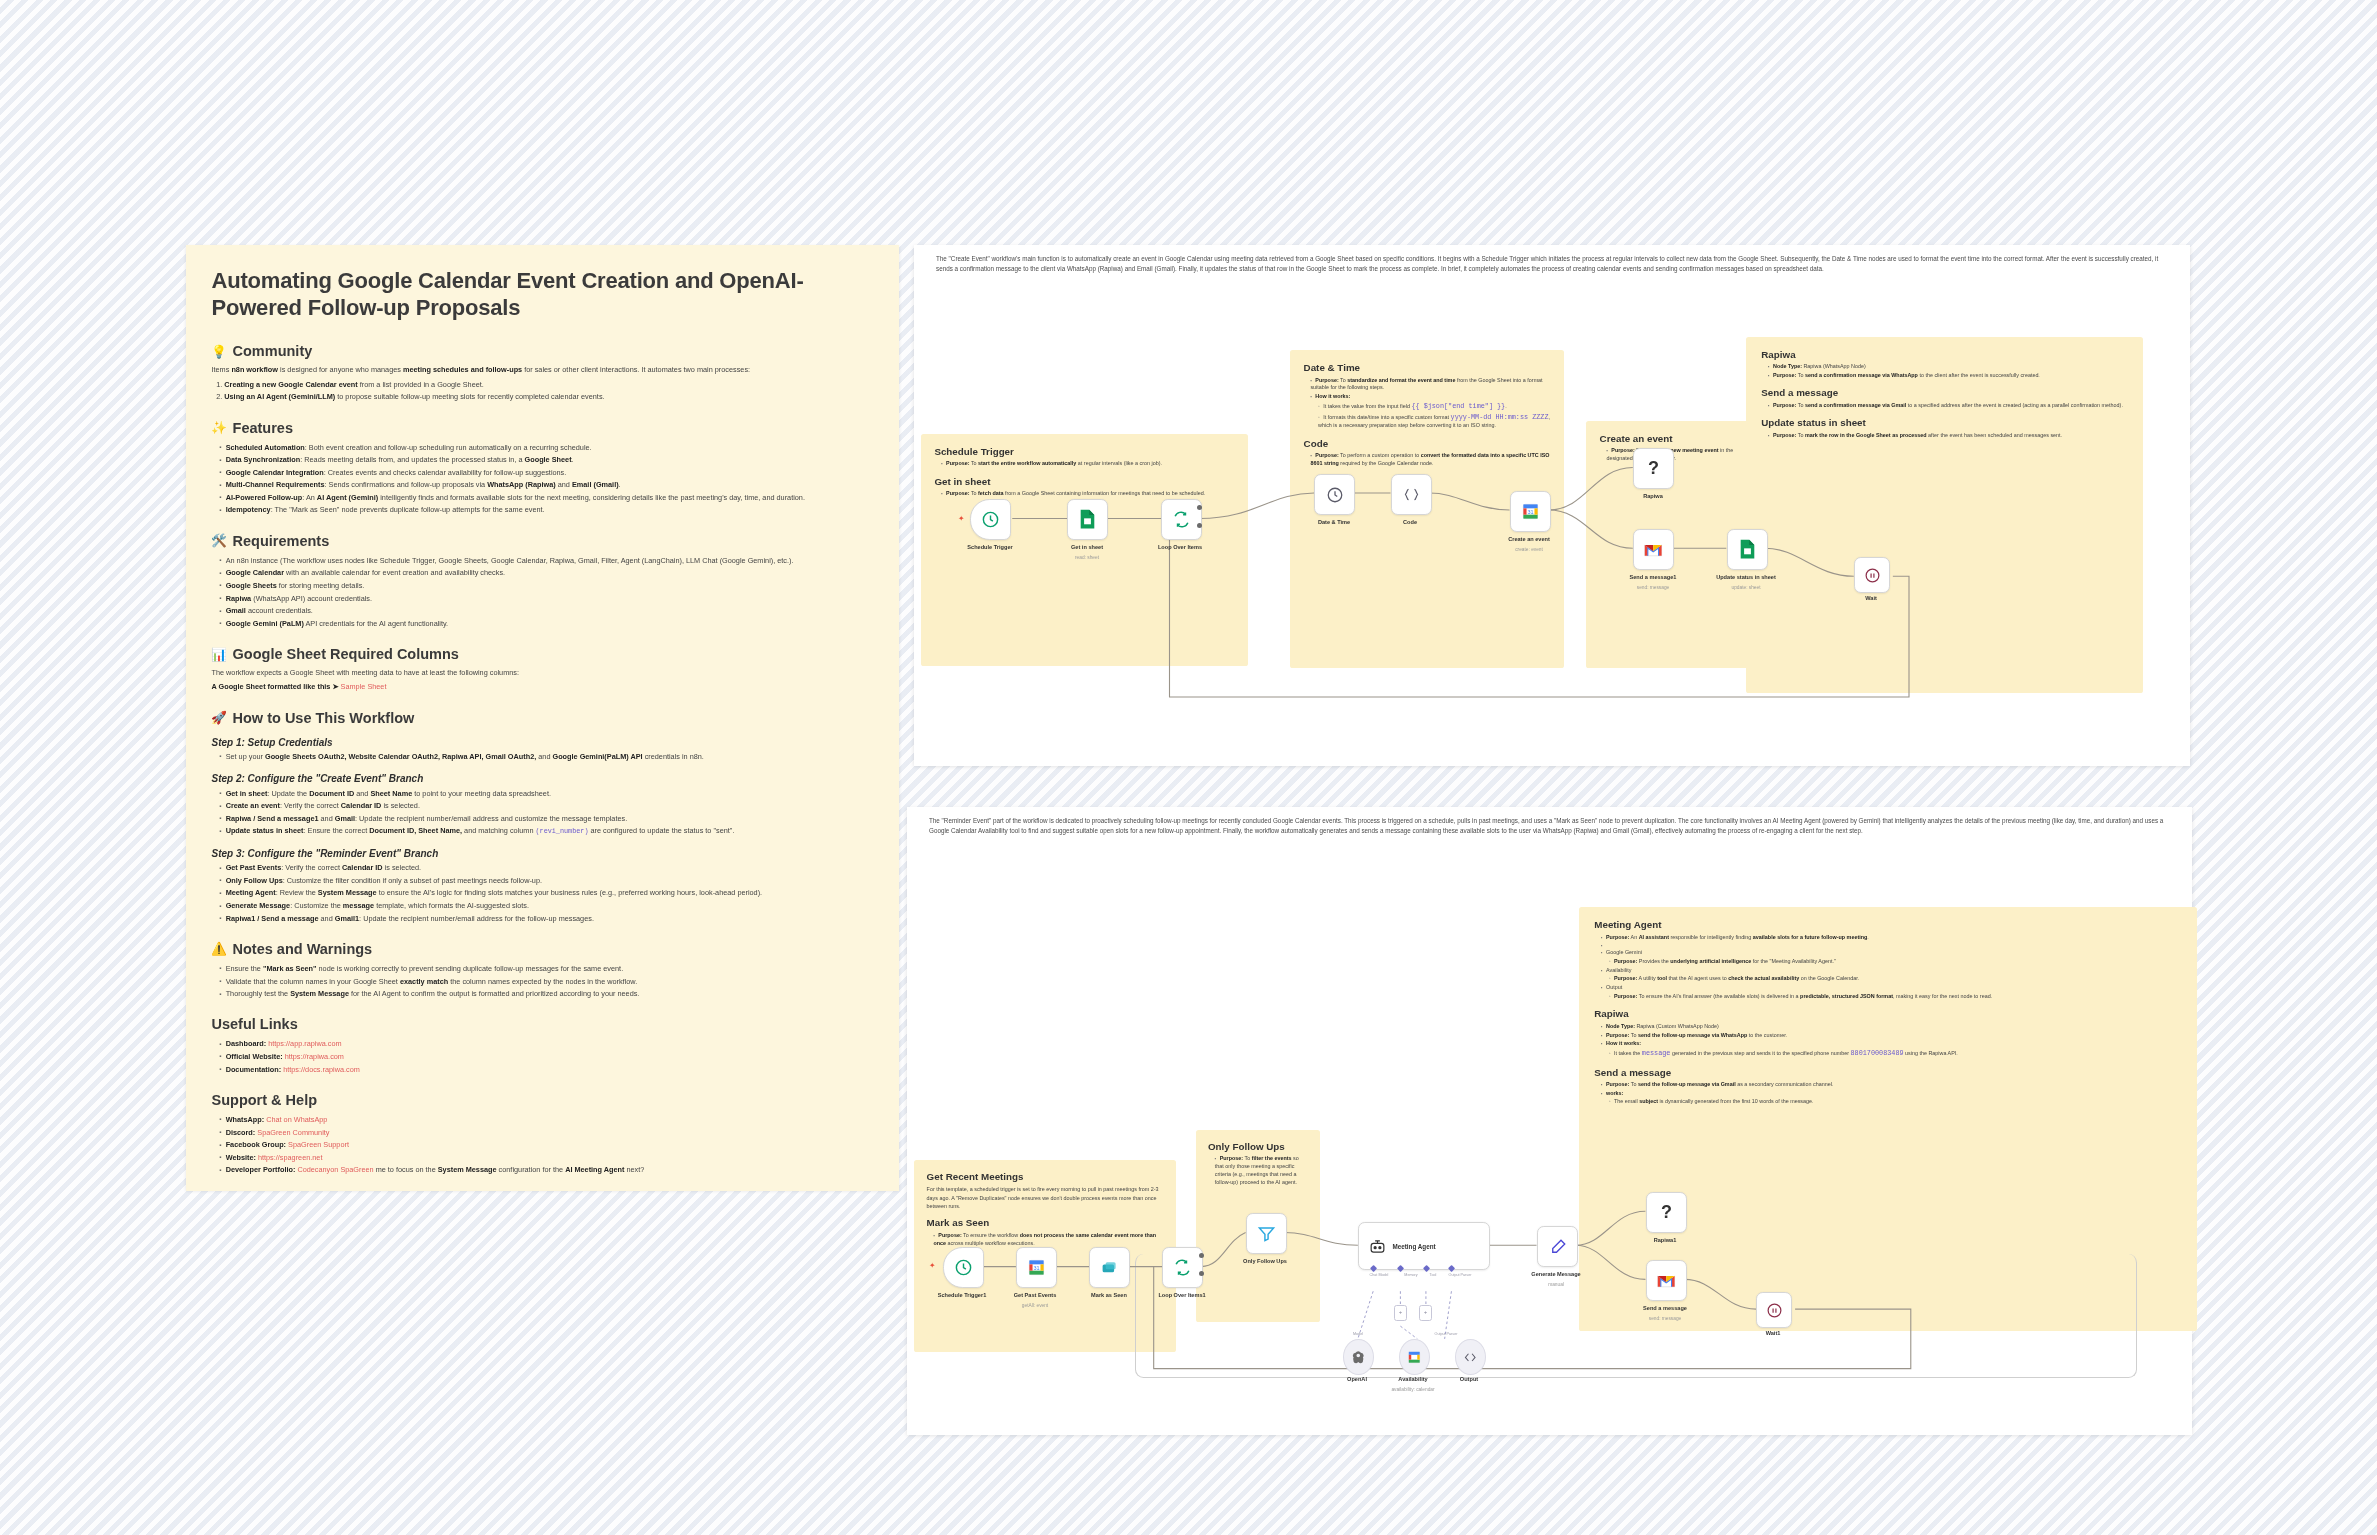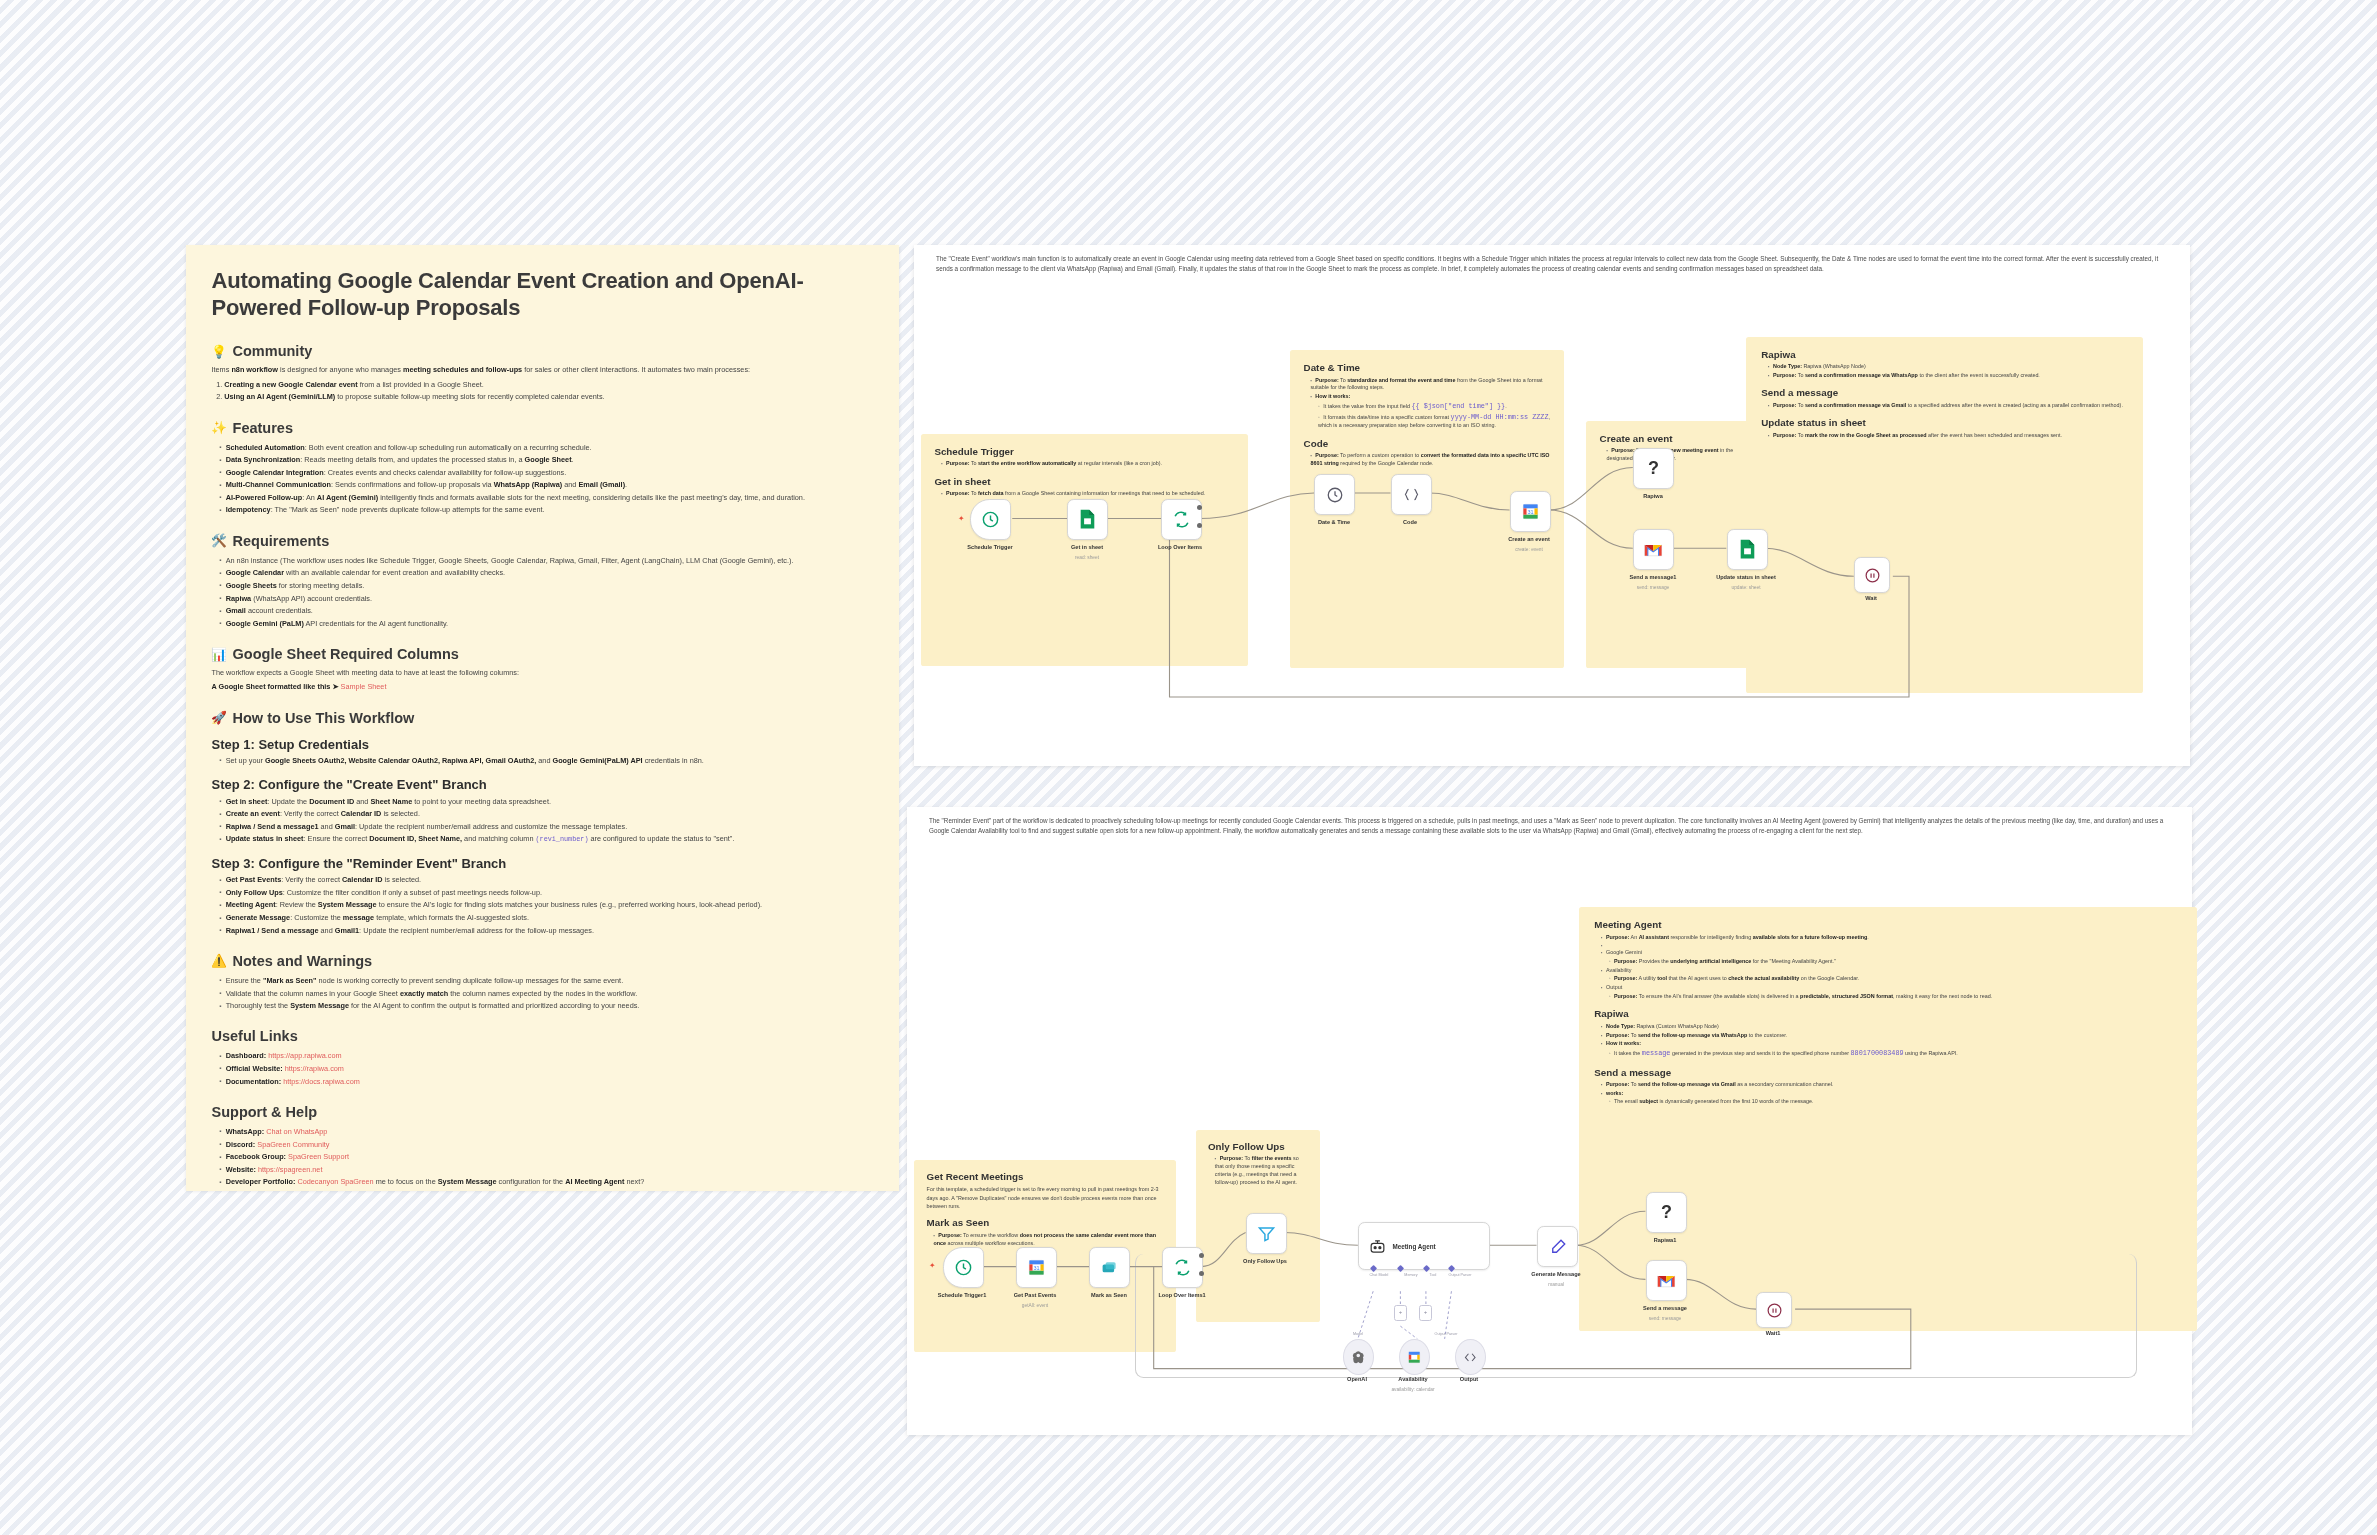--- a/index.html
+++ b/index.html
@@ -21,21 +21,21 @@
   #doc h1{font-size:22px;line-height:1.23;margin:0 0 22px 0;font-weight:bold;letter-spacing:-0.2px;color:#3b3b3b;}
   .sec-h{font-size:14.5px;font-weight:bold;margin:17px 0 6px 0;color:#3a3a3a;display:flex;align-items:center;gap:5.1px;}
   .sec-h .emj{font-size:12.8px;}
   .p{font-size:7.3px;line-height:1.5;margin:2.6px 0;color:#444;}
   ul.l,ol.l{margin:2.6px 0 2.6px 0;padding-left:12.8px;}
   ul.l li,ol.l li{font-size:7.3px;line-height:1.55;margin:1.3px 0;color:#444;}
   ul.l{list-style:none;padding-left:7.7px;}
   ul.l>li:before{content:"▪";color:#666;font-size:6px;margin-right:4.3px;vertical-align:middle;}
   .b{font-weight:bold;color:#222;}
   .lnk{color:#e05c5c;}
-  .step-h{font-size:13px;font-weight:bold;margin:11px 0 3.4px 0;color:#2e2e2e;}
+  .step-h{font-size:10px;font-weight:bold;margin:11px 0 3.4px 0;color:#2e2e2e;font-style:italic;}
   .code{font-family:"Liberation Mono",monospace;color:#6a5acd;font-size:6.8px;}
 
   
   #create{left:914px;top:245px;width:1276px;height:521px;}
   #reminder{left:907px;top:807px;width:1285px;height:628px;}
   .ph{font-size:19.6px;font-weight:bold;margin:0;padding:19px 22px 0 22px;color:#3a3a3a;letter-spacing:-0.2px;}
   .pdesc{font-size:6.3px;line-height:1.62;padding:8.5px 22px 0 22px;color:#4a4a4a;margin:0;}
 
   
   .canvas{position:absolute;left:0;right:0;bottom:0;}
@@ -83,21 +83,21 @@
     </ol>
 
     <div class="sec-h">
       <span class="emj">✨</span>
       <span>Features</span>
     </div>
     <ul class="l">
       <li><span class="b">Scheduled Automation</span><span>: Both event creation and follow-up scheduling run automatically on a recurring schedule.</span></li>
       <li><span class="b">Data Synchronization</span><span>: Reads meeting details from, and updates the processed status in, a </span><span class="b">Google Sheet</span><span>.</span></li>
       <li><span class="b">Google Calendar Integration</span><span>: Creates events and checks calendar availability for follow-up suggestions.</span></li>
-      <li><span class="b">Multi-Channel Communication</span><span>: Sends confirmations and follow-up proposals via </span><span class="b">WhatsApp (Rapiwa)</span><span> and </span><span class="b">Email (Gmail)</span><span>.</span></li>
+      <li><span class="b">Multi-Channel Requirements</span><span>: Sends confirmations and follow-up proposals via </span><span class="b">WhatsApp (Rapiwa)</span><span> and </span><span class="b">Email (Gmail)</span><span>.</span></li>
       <li><span class="b">AI-Powered Follow-up</span><span>: An </span><span class="b">AI Agent (Gemini)</span><span> intelligently finds and formats available slots for the next meeting, considering details like the past meeting's day, time, and duration.</span></li>
       <li><span class="b">Idempotency</span><span>: The "Mark as Seen" node prevents duplicate follow-up attempts for the same event.</span></li>
     </ul>
 
     <div class="sec-h">
       <span class="emj">🛠️</span>
       <span>Requirements</span>
     </div>
     <ul class="l">
       <li><span>An n8n instance (The workflow uses nodes like Schedule Trigger, Google Sheets, Google Calendar, Rapiwa, Gmail, Filter, Agent (LangChain), LLM Chat (Google Gemini), etc.).</span></li>

